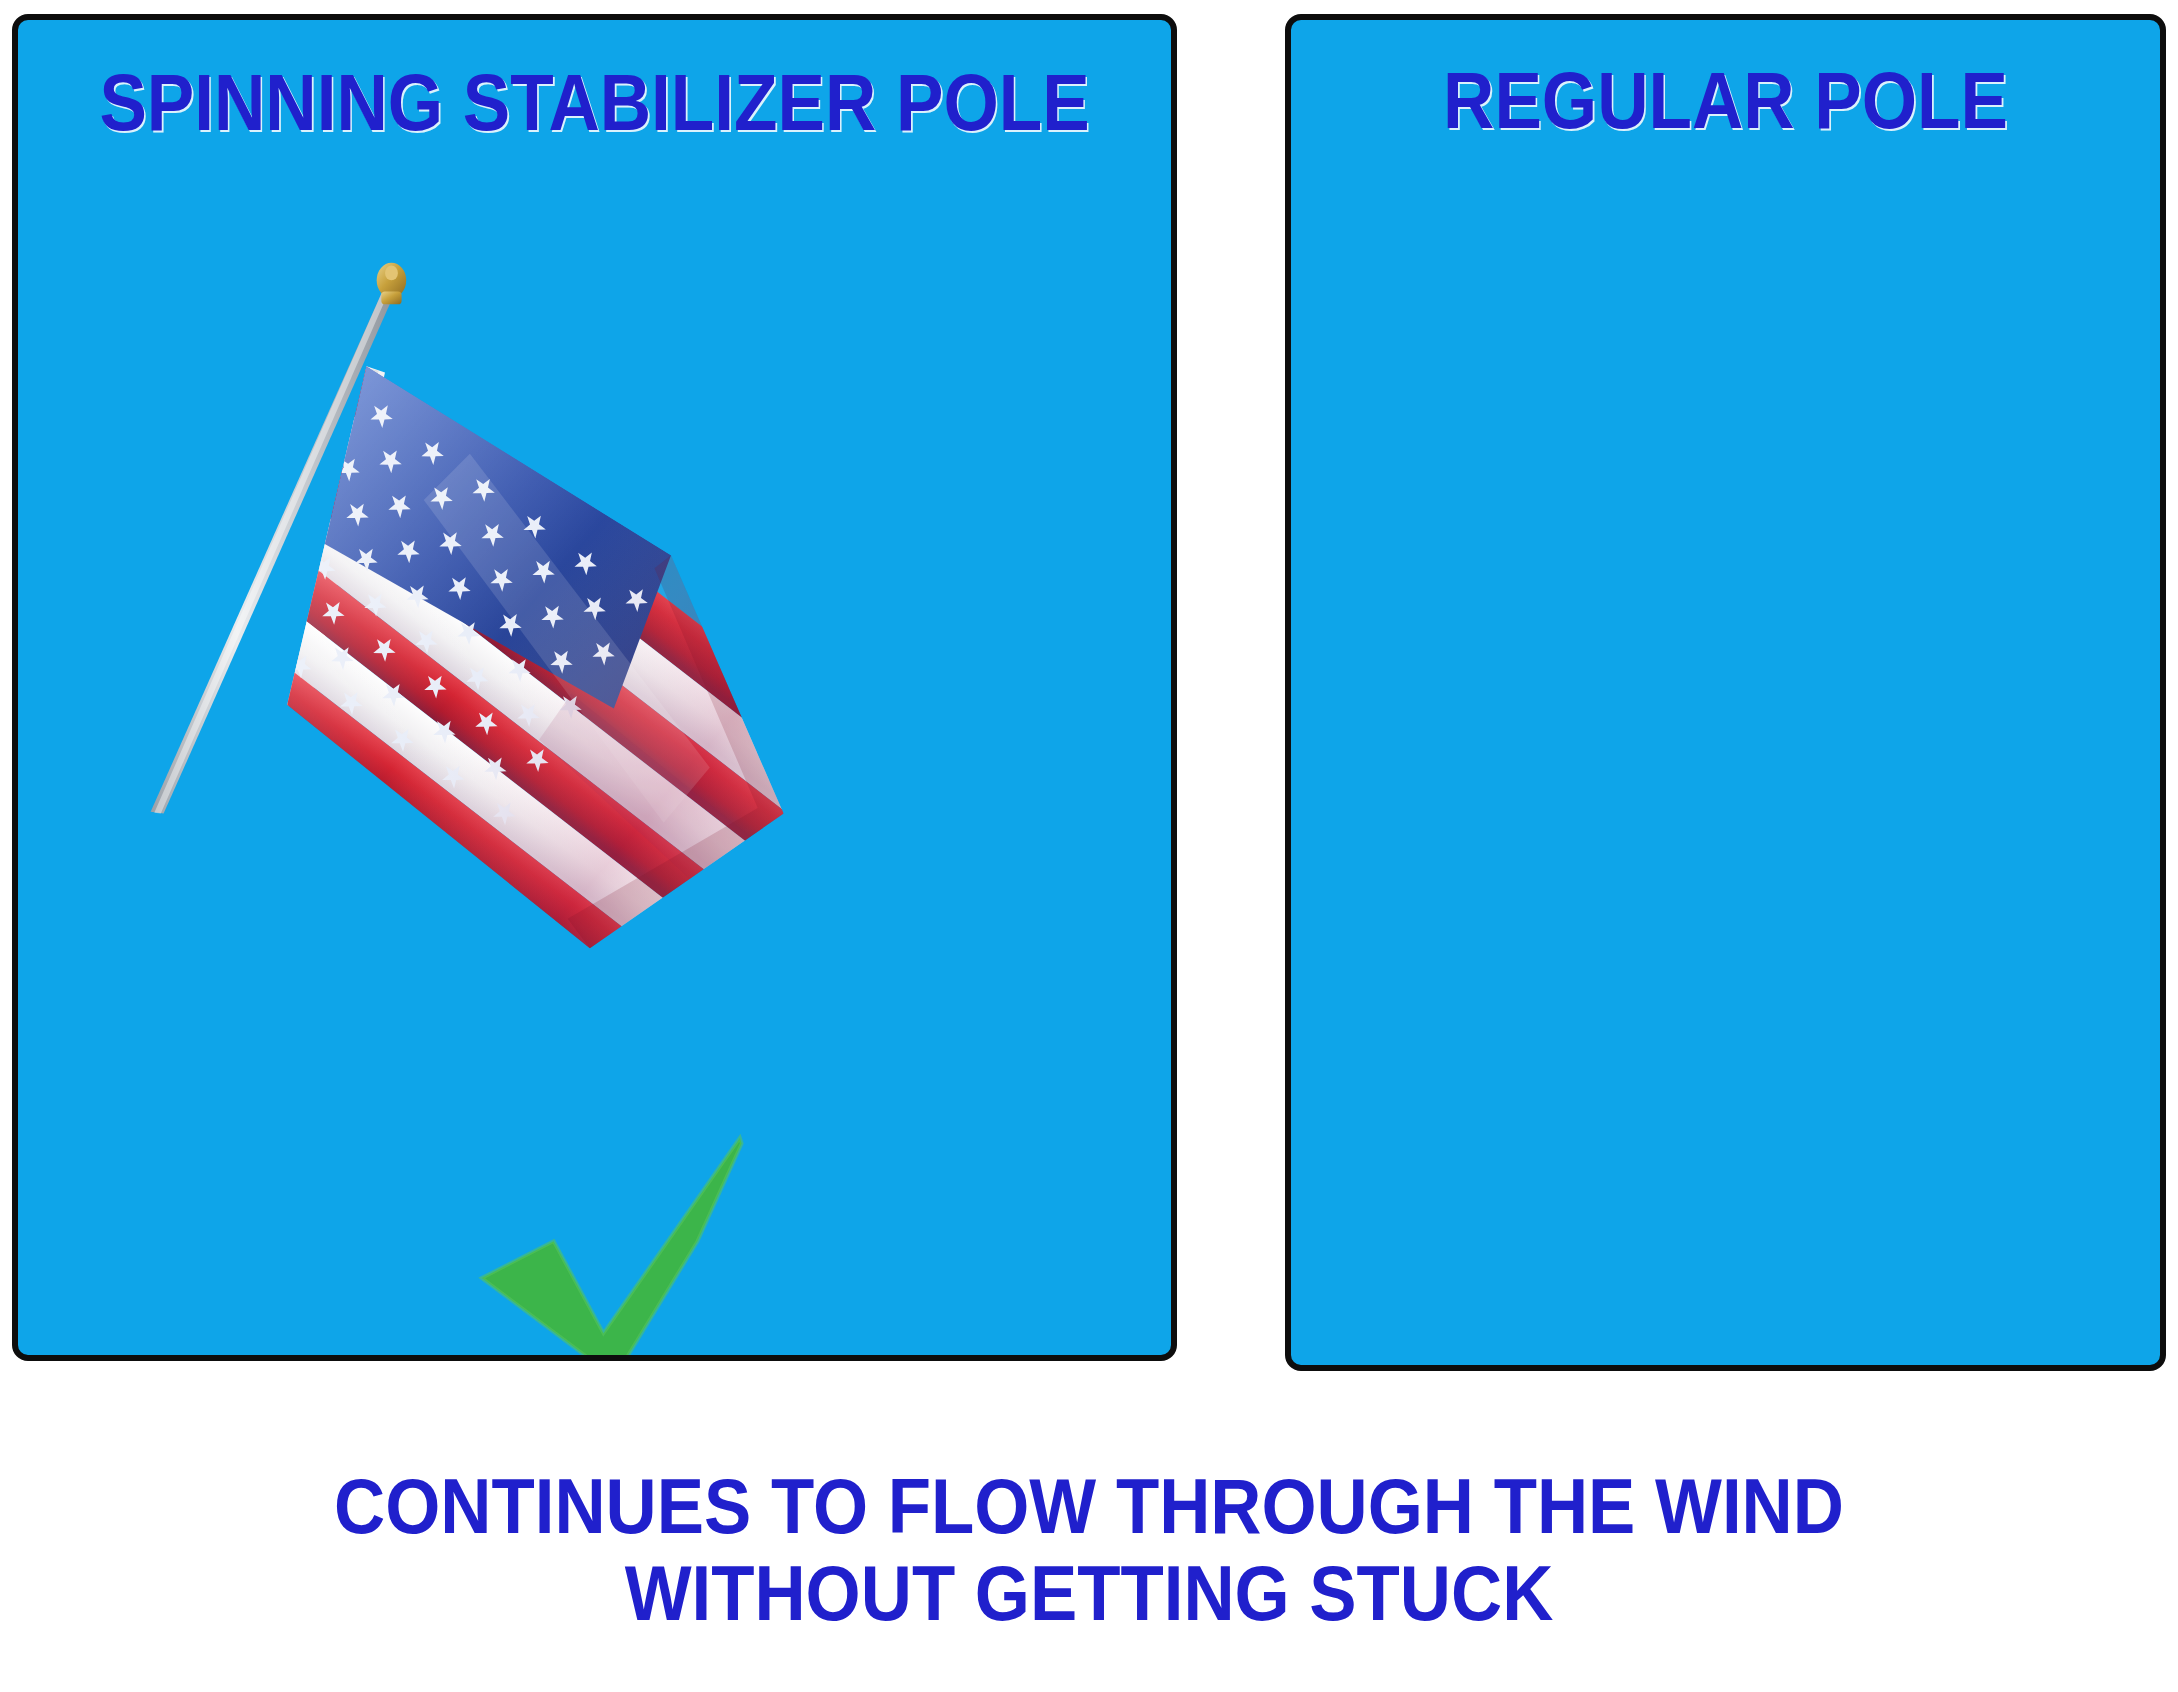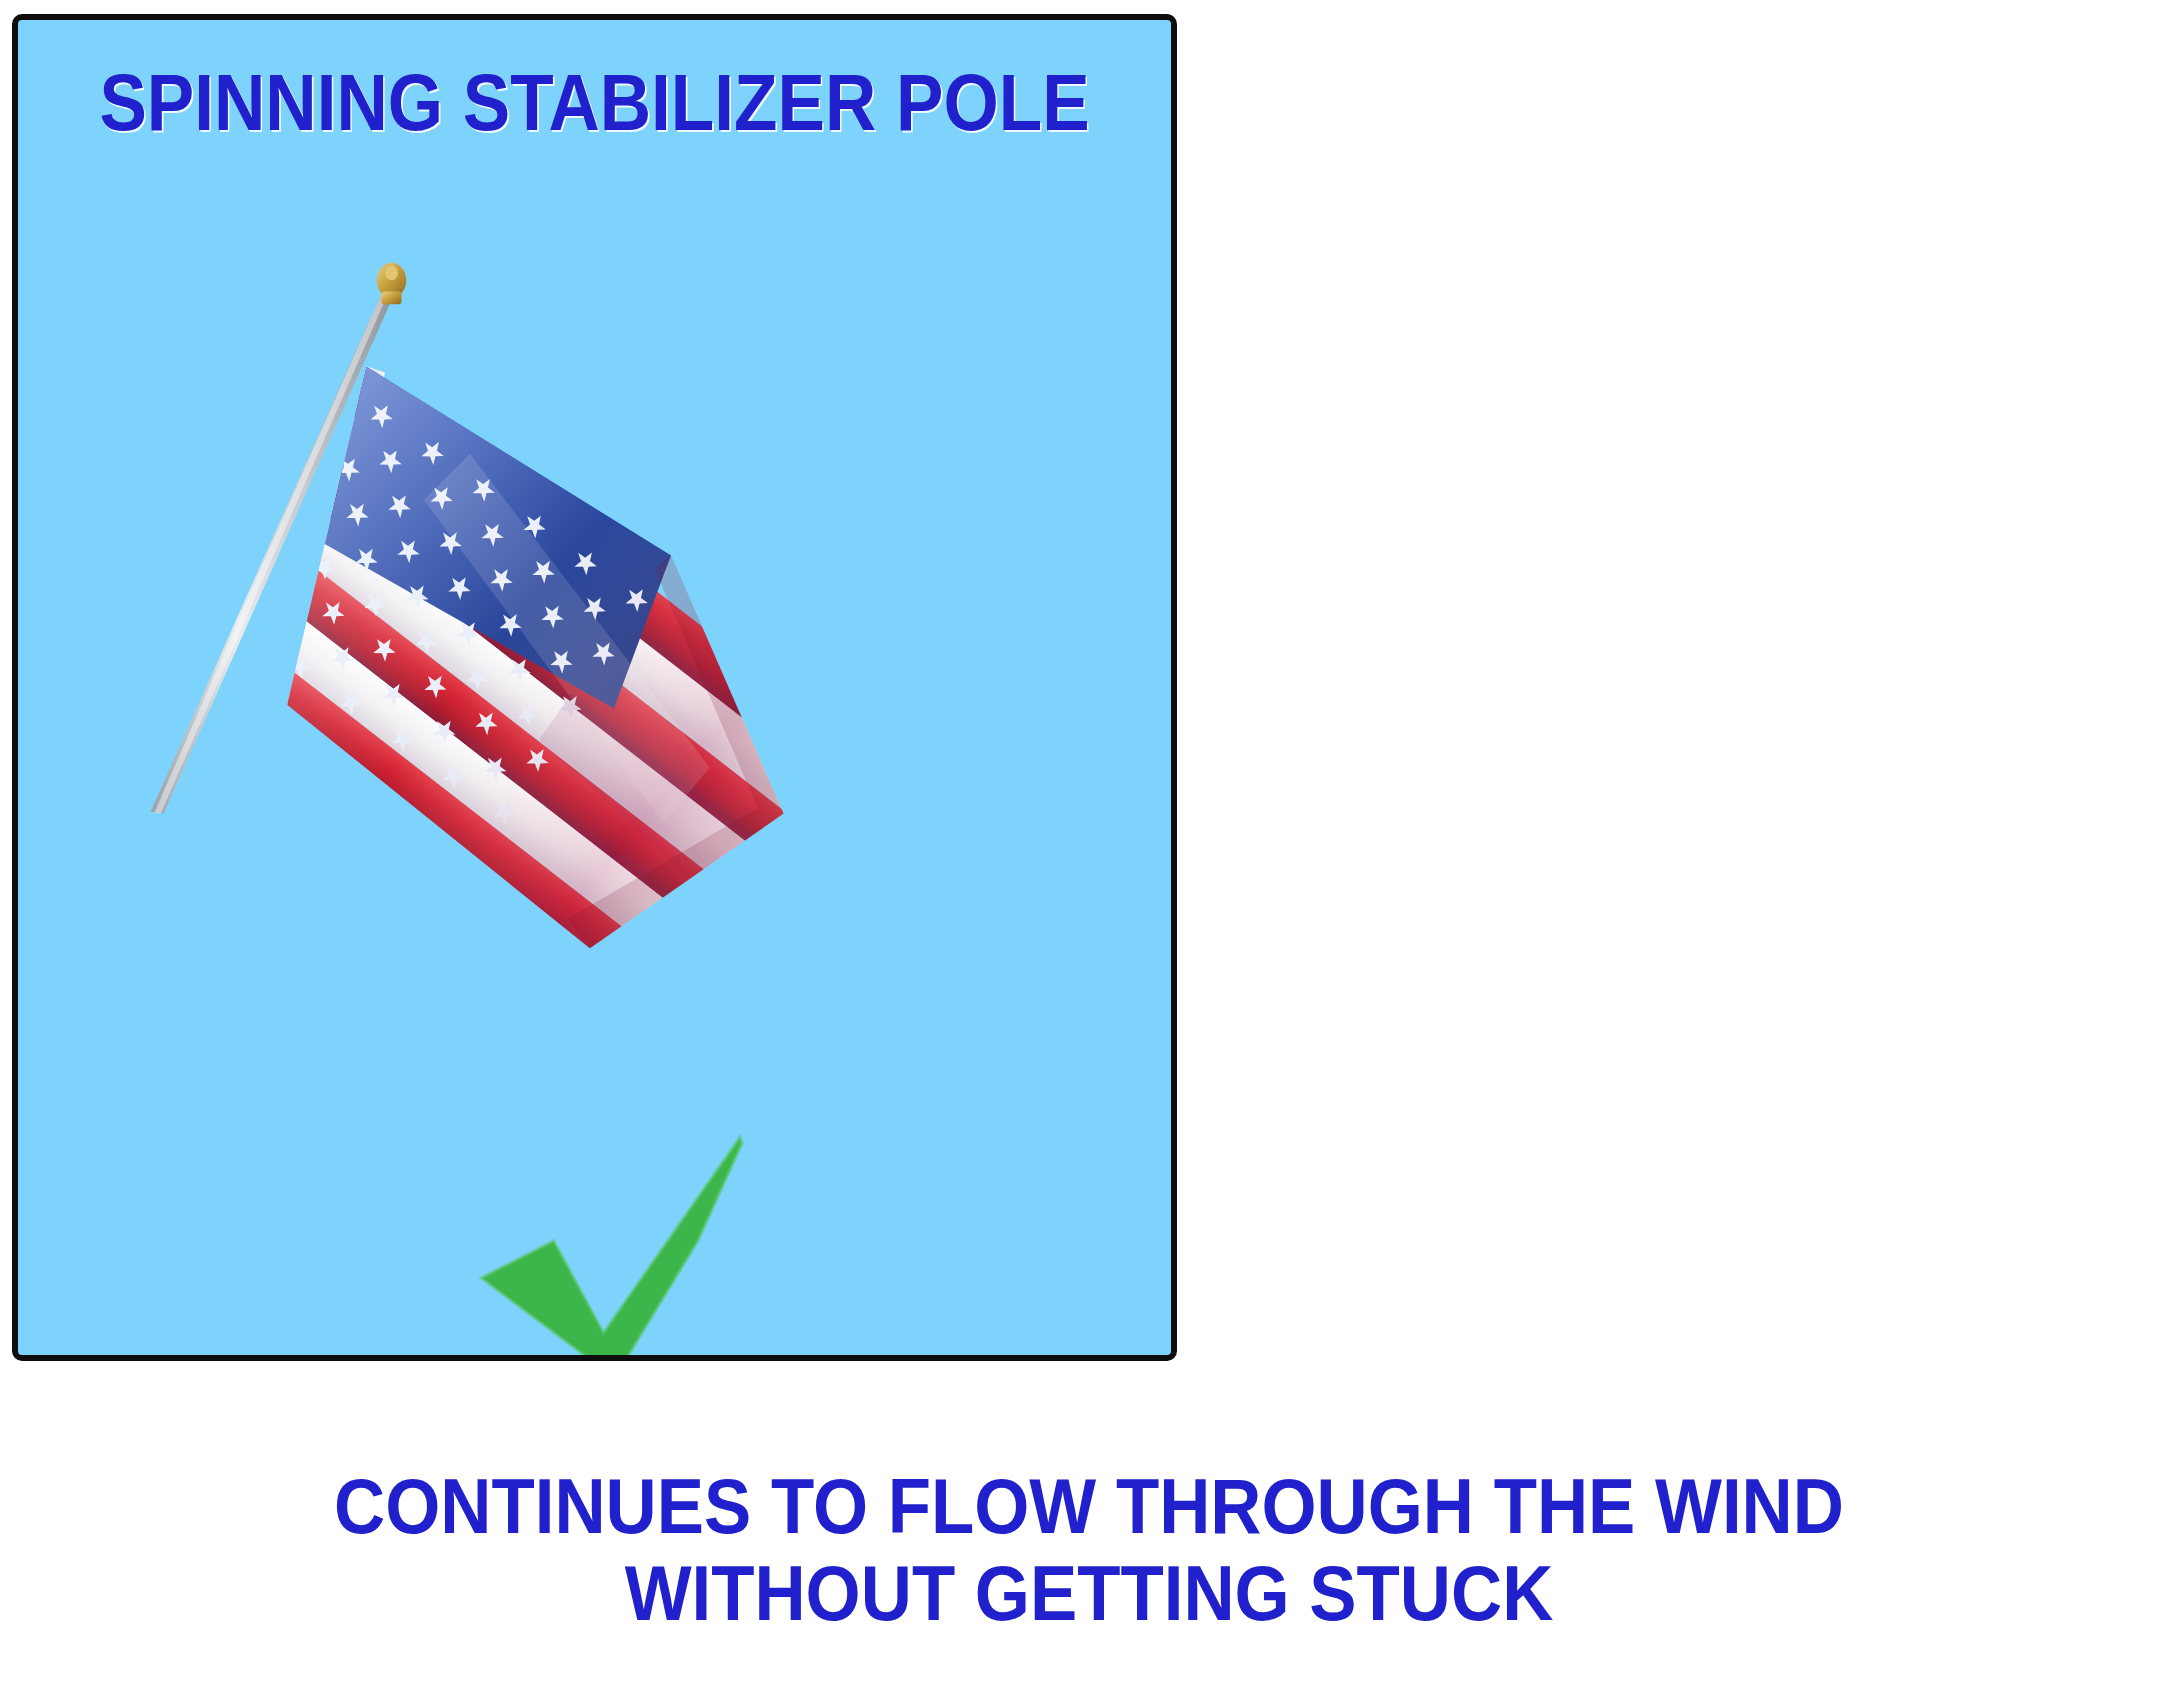--- a/index.html
+++ b/index.html
@@ -18,23 +18,23 @@
   #stage {
     position: relative;
     width: 2178px;
     height: 1693px;
     background: #ffffff;
   }
 
   
   .panel {
     position: absolute;
-    background: #7dd3fc;
+    background: #0ea5e9;
     border: 6.5px solid #0d0d0d;
-    border-radius: 10px;
+    border-radius: 16px;
     box-sizing: border-box;
     overflow: hidden;
   }
   #panel-left  { left: 12px;   top: 14px; width: 1165px; height: 1347px; }
   #panel-right { left: 1285px; top: 14px; width: 881px;  height: 1357px; }
 
   .panel-title {
     position: absolute;
     left: 0;
     right: 0;
@@ -343,20 +343,25 @@
         <path d="M648,410 L770,690 L560,836 L536,804 L742,684 L630,424 Z" fill="rgba(120,18,40,0.18)"></path>
       </g>
     </svg>
 
     <svg id="check-mark" viewBox="0 0 320 285">
       <path d="M16,168 L94,128 L148,228 L296,16 L298,22 L250,128 L160,276 Z" fill="#3cb54a"></path>
       <path d="M16,168 L94,128 L148,228 L296,16 L298,22 L250,128 L160,276 Z" fill="none" stroke="#56c45f" stroke-width="4" opacity="0.55"></path>
     </svg>
   </div>
 
+  <div class="panel" id="panel-right">
+
+    <div class="panel-title" id="title-right">REGULAR POLE</div>
+
+  </div>
 
   <div id="caption">
     <span class="cap-line">CONTINUES TO FLOW THROUGH THE WIND</span>
     <span class="cap-line">WITHOUT GETTING STUCK</span>
   </div>
 
 </div>
 
 
 </body></html>

